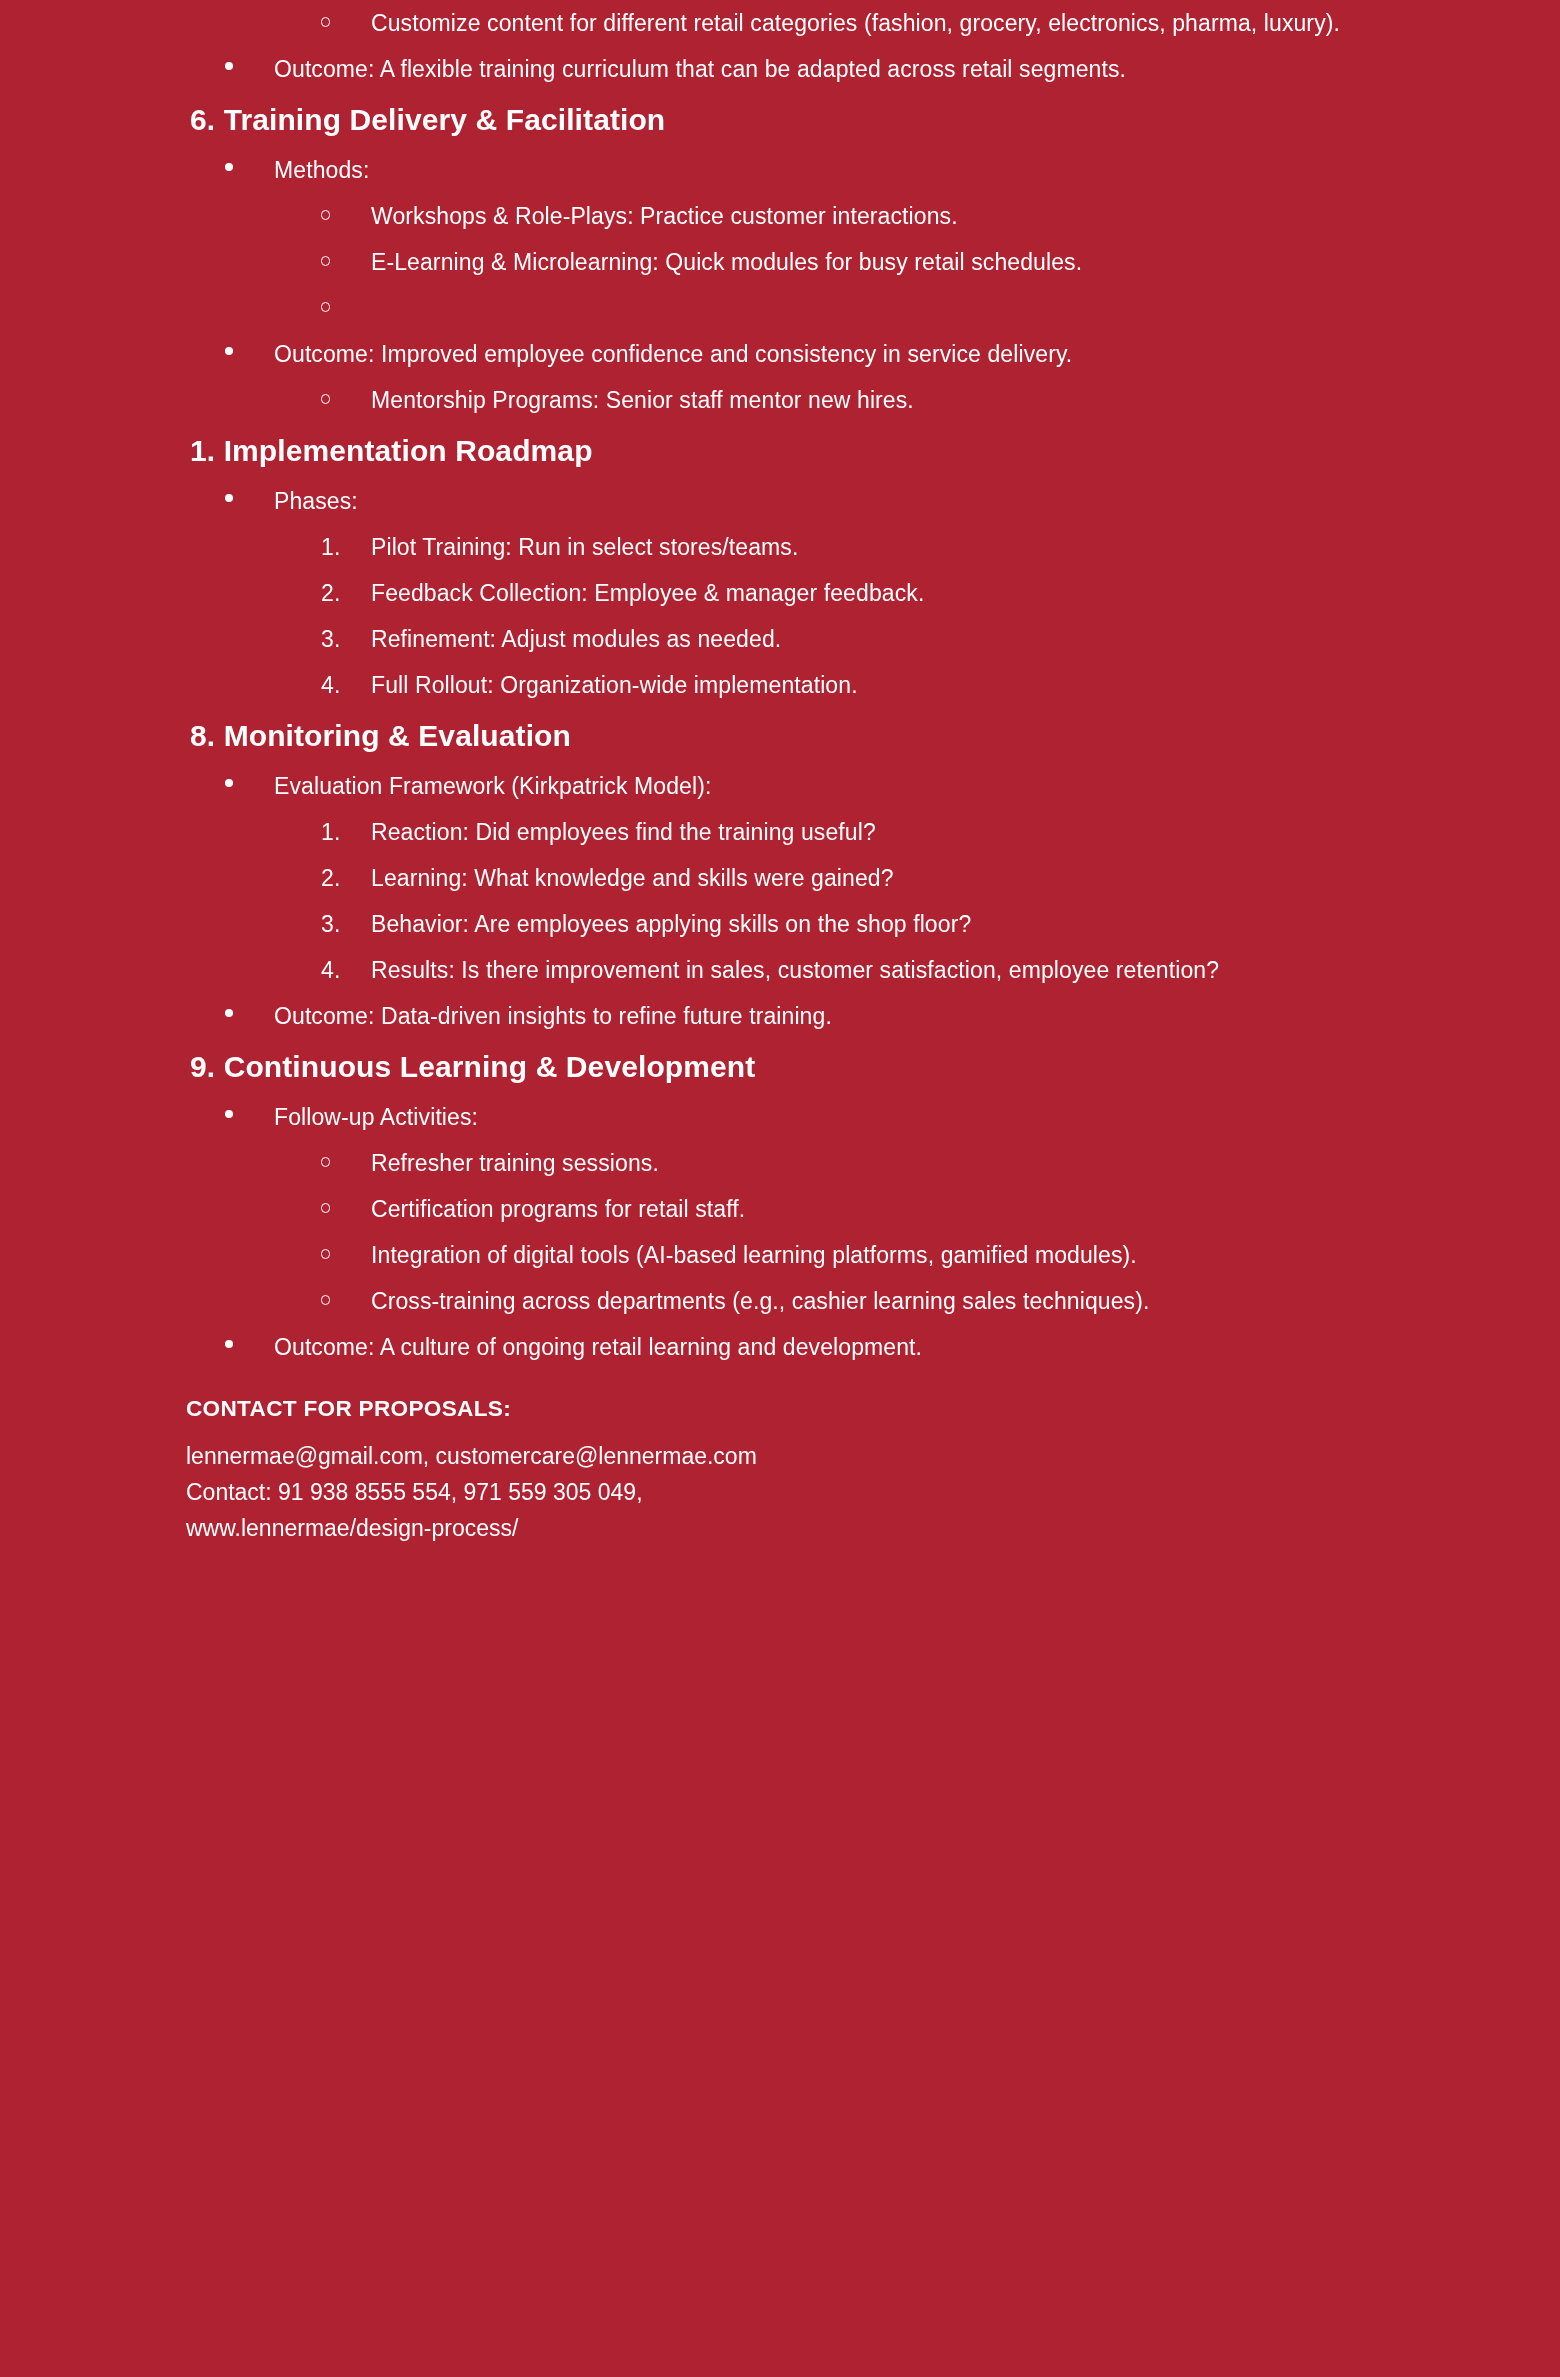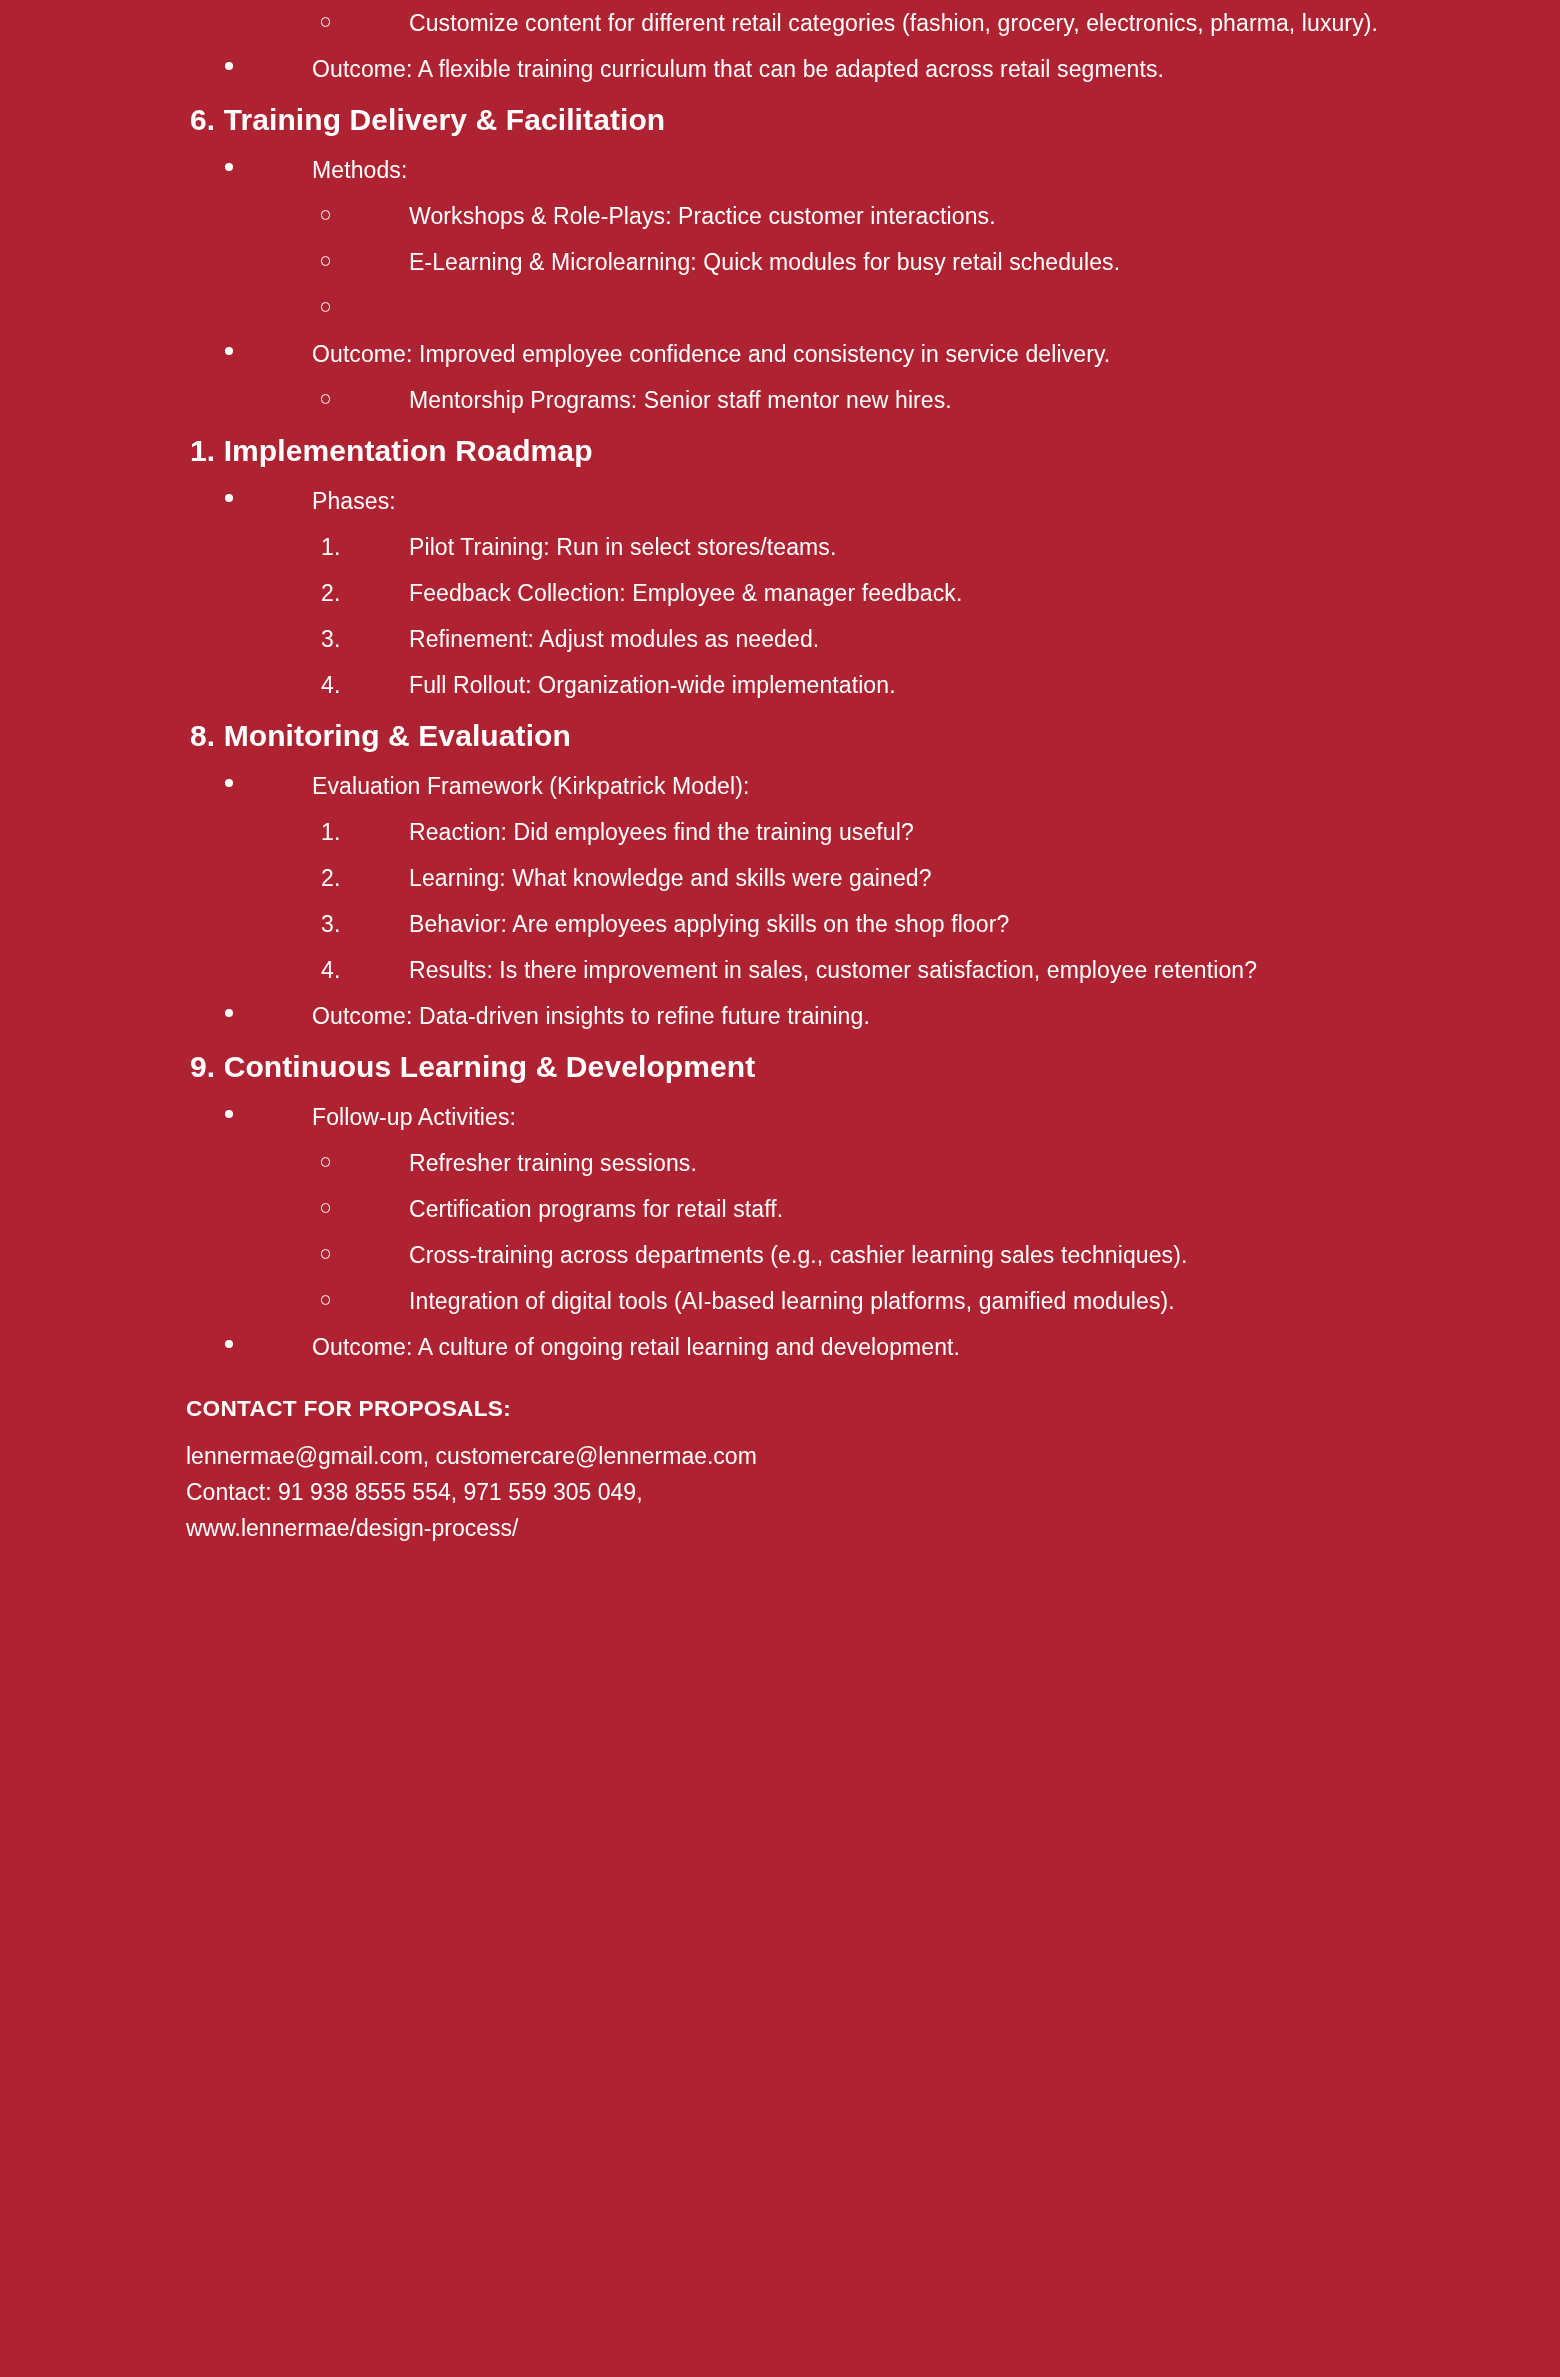--- a/index.html
+++ b/index.html
@@ -34,21 +34,20 @@
   }
 
   
   .row {
     display: flex;
     align-items: flex-start;
     font-size: 23px;
     line-height: 46px;
     letter-spacing: 0.1px;
     font-weight: 400;
-    gap: 38px;
   }
 
   .marker {
     flex: 0 0 auto;
     text-align: left;
     font-size: 23px;
     line-height: 46px;
     user-select: none;
   }
 
@@ -249,25 +248,25 @@
     <div class="row lvl2">
       <span class="marker"><span class="ring"></span></span>
       <span class="txt">Refresher training sessions.</span>
     </div>
     <div class="row lvl2">
       <span class="marker"><span class="ring"></span></span>
       <span class="txt">Certification programs for retail staff.</span>
     </div>
     <div class="row lvl2">
       <span class="marker"><span class="ring"></span></span>
+      <span class="txt">Integration of digital tools (AI-based learning platforms, gamified modules).</span>
+    </div>
+    <div class="row lvl2">
+      <span class="marker"><span class="ring"></span></span>
       <span class="txt">Cross-training across departments (e.g., cashier learning sales techniques).</span>
-    </div>
-    <div class="row lvl2">
-      <span class="marker"><span class="ring"></span></span>
-      <span class="txt">Integration of digital tools (AI-based learning platforms, gamified modules).</span>
     </div>
 
     <div class="row lvl1">
       <span class="marker"><span class="disc"></span></span>
       <span class="txt">Outcome: A culture of ongoing retail learning and development.</span>
     </div>
 
     <div class="gap-contact-top"></div>
 
     <div class="contact-heading">CONTACT FOR PROPOSALS:</div>

